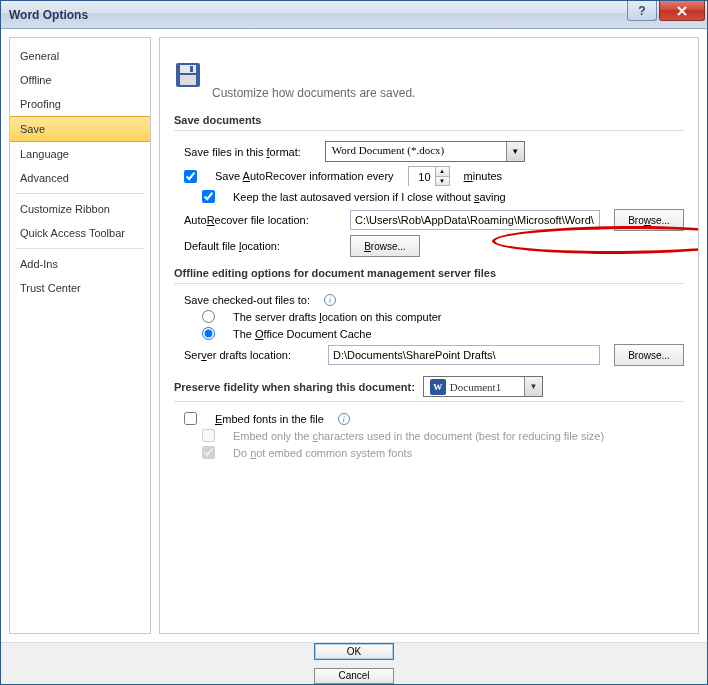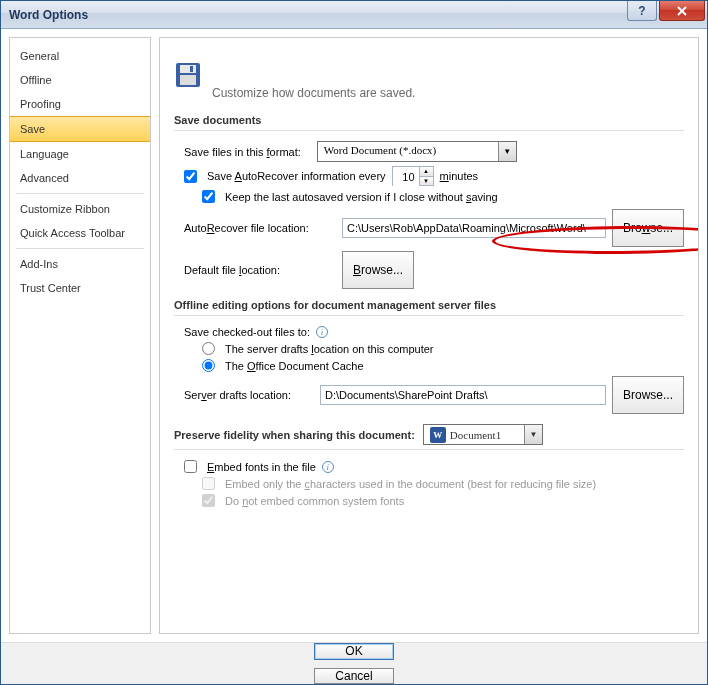--- a/index.html
+++ b/index.html
@@ -117,37 +117,37 @@
   .section-title {
     font-weight: bold;
     color: #333;
     padding-bottom: 4px;
     border-bottom: 1px solid #ddd;
     margin: 10px 0 10px 0;
   }
   .row {
     display: flex;
     align-items: center;
-    gap: 6px;
+    gap: 14px;
     margin: 4px 0 4px 10px;
   }
   .row.indent { margin-left: 28px; }
   input[type=text], select.flat, .textbox {
     border: 1px solid #a9b5c4;
     height: 20px;
     padding: 0 4px;
     font-size: 11px;
     background: #fff;
   }
   .btn {
-    height: 38px;
+    height: 22px;
     padding: 0 10px;
     border: 1px solid #8a8a8a;
     background: linear-gradient(#fdfdfd, #e8e8e8);
-    font-size: 12px;
+    font-size: 10px;
     min-width: 70px;
   }
   .btn.primary {
     border: 1px solid #3b77b8;
     box-shadow: 0 0 0 1px #a7cdef inset;
   }
   .spinner {
     display: inline-flex;
     border: 1px solid #a9b5c4;
     height: 20px;

